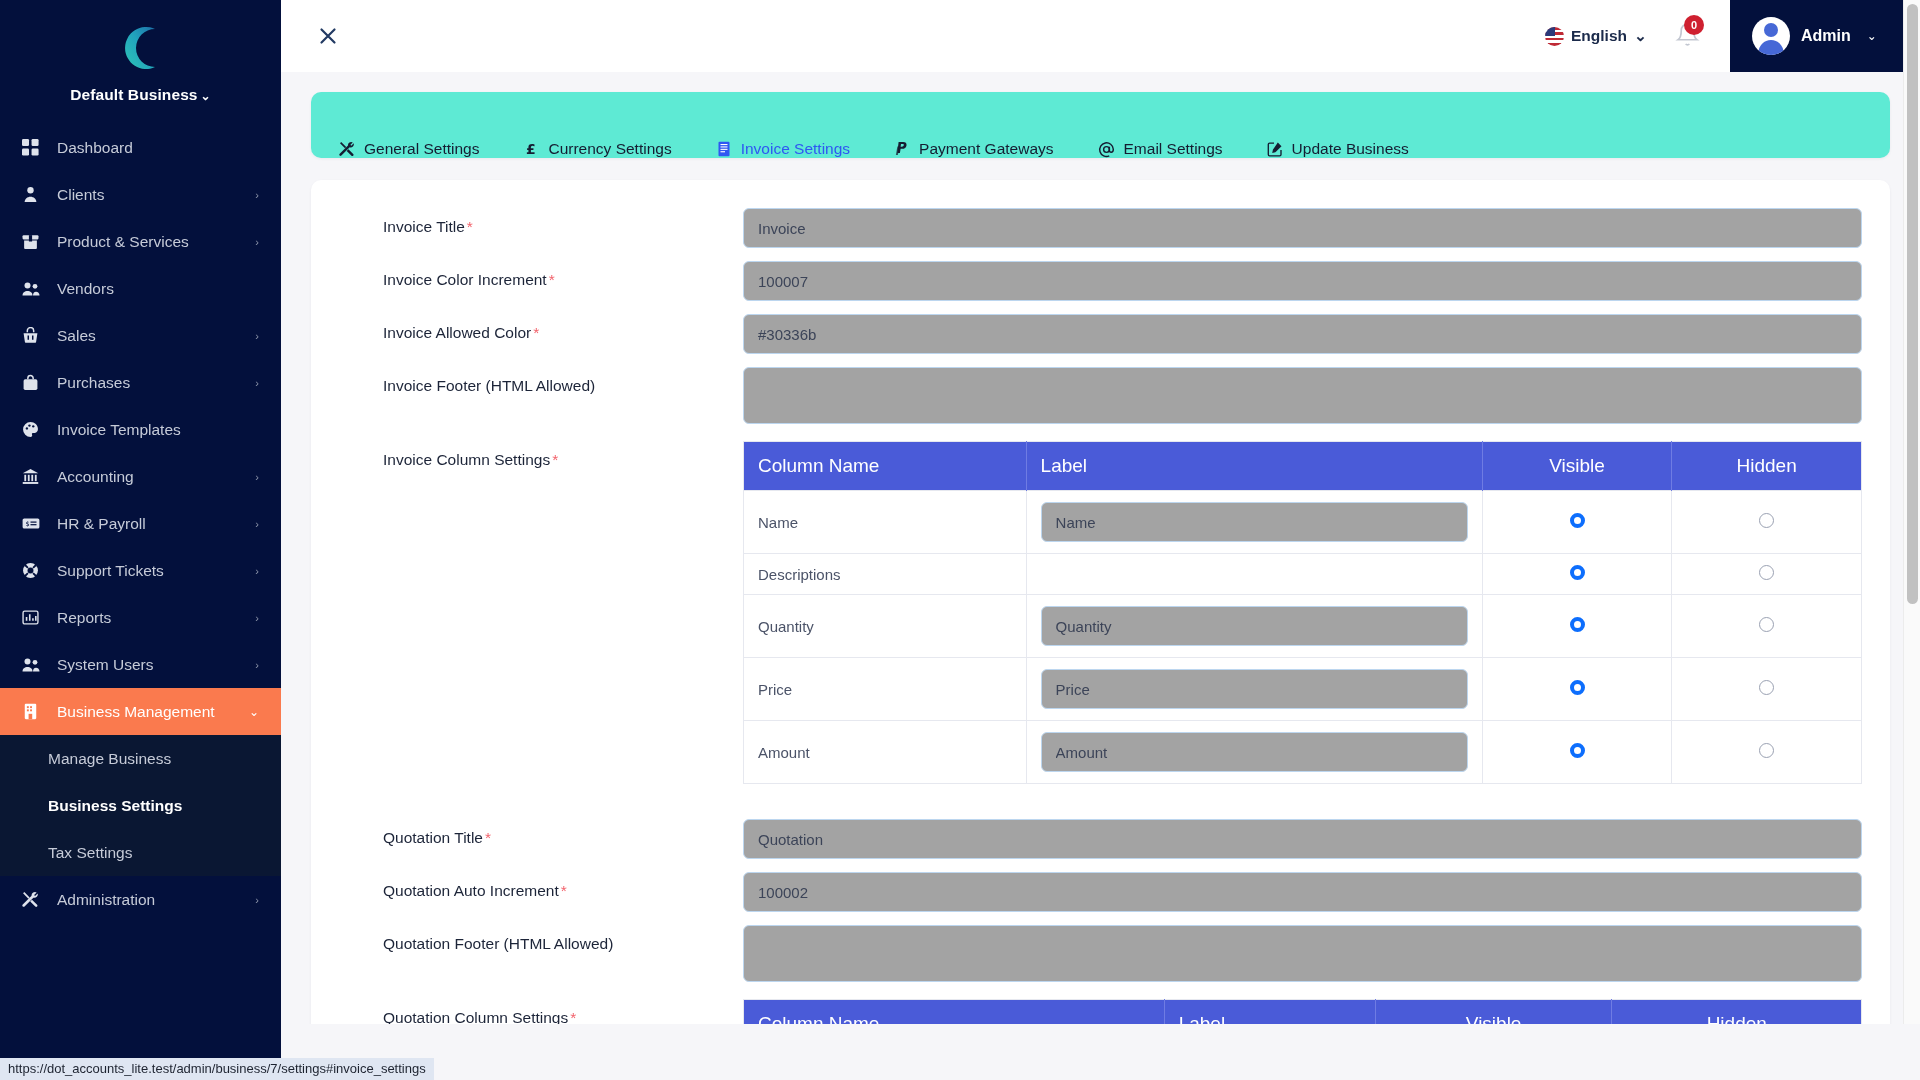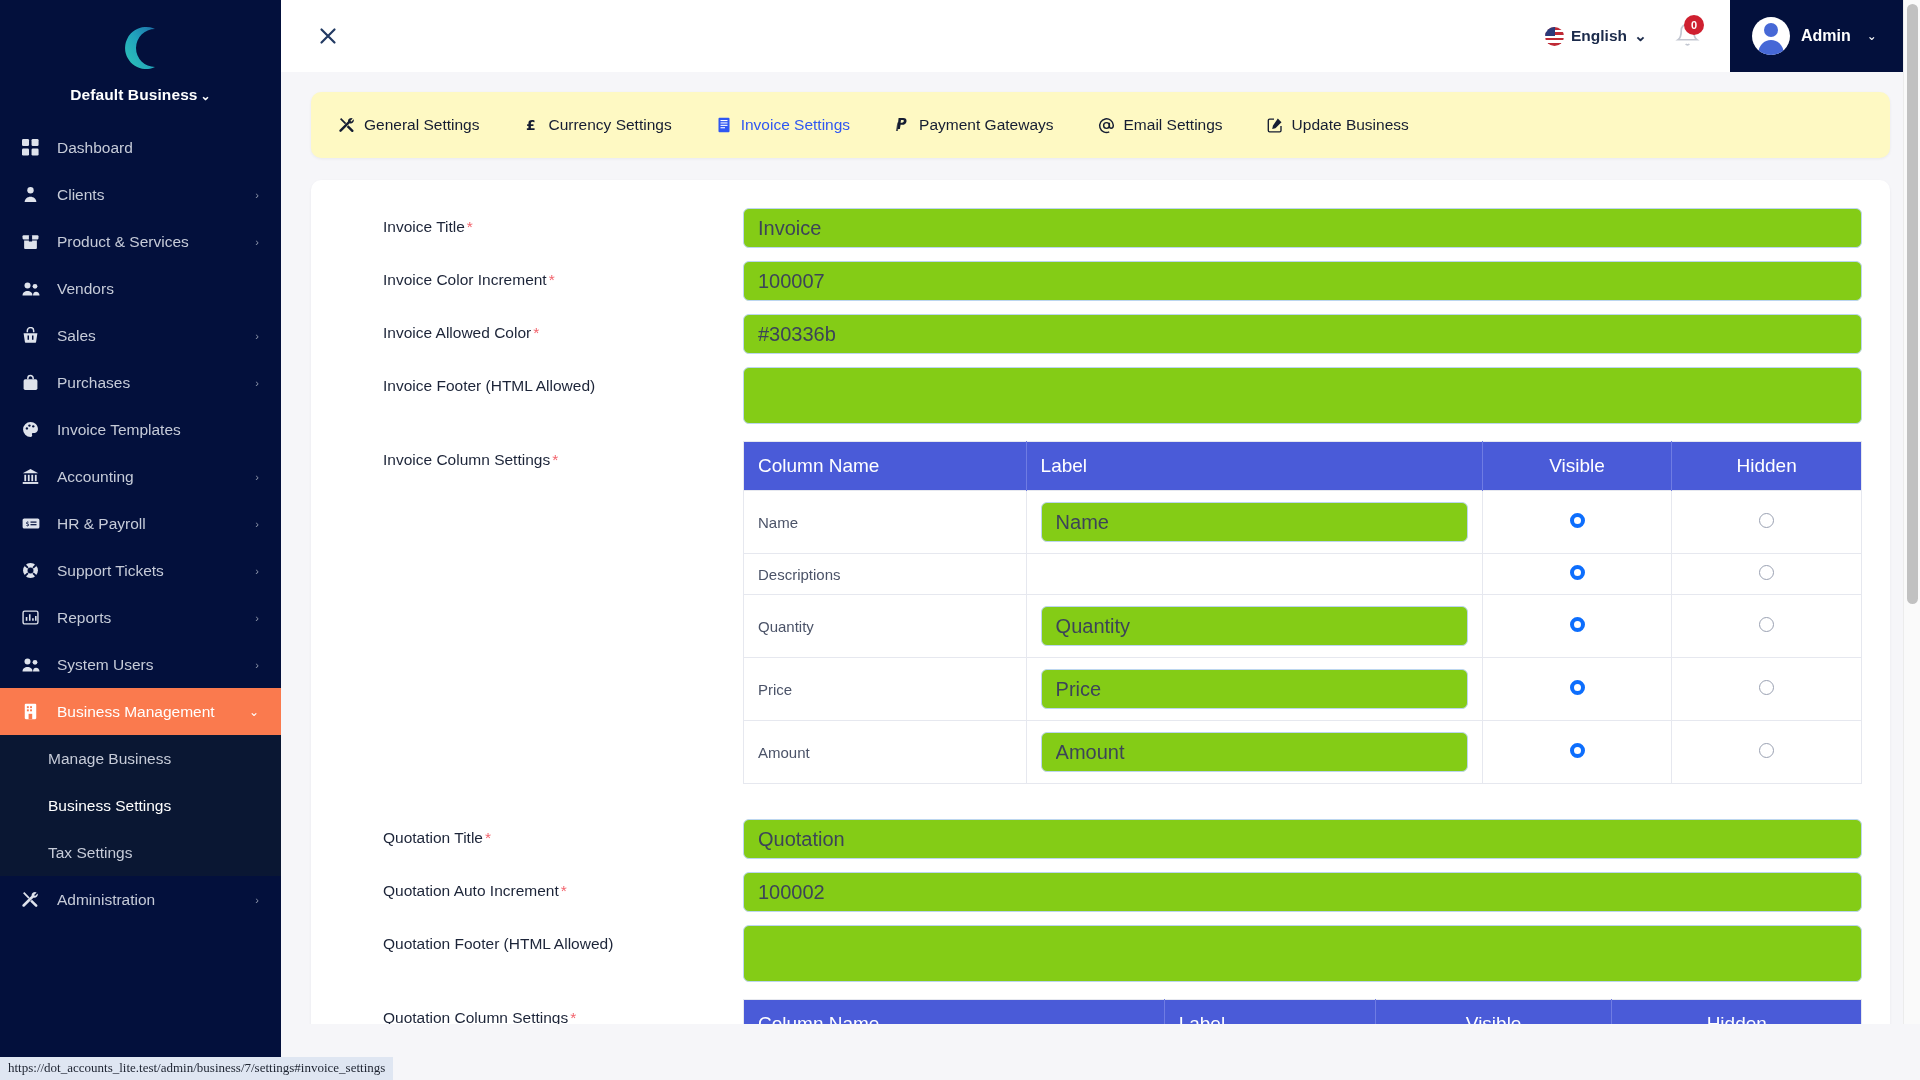--- a/index.html
+++ b/index.html
@@ -36,21 +36,21 @@
   .nav-item .nlabel { flex: 1; padding-left: 9px; white-space: nowrap; }
   .nav-item .narrow { font-size: 11px; color: #8e96ab; }
   .nav-item.active { background: #fa7a4e; color: #ffffff; }
   .nav-item.active .nic { color: #fff; }
   .nav-item.active .narrow { color: #fff; font-size: 12px; }
   .subnav { background: #0a1733; }
   .subnav .sub-item {
     height: 47px; display: flex; align-items: center; padding-left: 48px;
     color: #c6cbd8; font-size: 15.5px; cursor: pointer;
   }
-  .subnav .sub-item.current { color: #ffffff; font-weight: 400; }
+  .subnav .sub-item.current { color: #ffffff; font-weight: 700; }
 
   
   #main { flex: 1; height: 1024px; position: relative; background: #f6f6f9; overflow: hidden; }
 
   .topbar {
     height: 72px; background: #ffffff; display: flex; align-items: center;
     position: relative;
   }
   .close-x {
     margin-left: 30px; width: 34px; height: 34px; display: flex;
@@ -93,22 +93,22 @@
   .avatar::after {
     content:""; position:absolute; left:50%; top:23px; transform:translateX(-50%);
     width:25px; height:18px; border-radius:13px 13px 0 0; background:#4668d6;
   }
   .admin-name { font-size: 16px; font-weight: 600; }
   .admin-caret { font-size: 12px; margin-left: 5px; }
 
   
   .content { padding: 20px 30px 0 30px; height: 1008px; overflow: hidden; }
   .tabs-card {
-    background: #fef9c3; border-radius: 10px; height: 66px; display: flex;
-    align-items: center; padding: 0 28px; box-shadow: 0 1px 3px rgba(20,30,60,.06);
+    background: #5eead4; border-radius: 10px; height: 66px; display: flex;
+    align-items: flex-end; padding: 0 28px; box-shadow: 0 1px 3px rgba(20,30,60,.06);
   }
   .tab {
     display: flex; align-items: center; gap: 9px; font-size: 15.5px;
     color: #151d32; padding: 0 22px; cursor: pointer; white-space: nowrap;
   }
   .tab:first-child { padding-left: 0; }
   .tab.active { color: #2f57f2; }
   .tab .ticon { display: flex; align-items: center; }
 
   
@@ -119,22 +119,22 @@
   }
   .frow { display: flex; align-items: flex-start; margin-bottom: 13px; }
   .flabel {
     width: 360px; flex: 0 0 360px; font-size: 15.5px; color: #1c2438;
     padding-top: 10px; font-weight: 400; margin-left: 44px;
   }
   .req { color: #f2626b; margin-left: 2px; }
   .fctrl { flex: 1; }
   .inp {
     width: 100%; height: 40px; border: 1px solid #bcd6ef; border-radius: 6px;
-    padding: 0 14px; font-size: 20px; color: #3c4458; outline: none;
-    font-family: "Liberation Sans", sans-serif; background: #84cc16;
+    padding: 0 14px; font-size: 15px; color: #3c4458; outline: none;
+    font-family: "Liberation Sans", sans-serif; background: #a3a3a3;
   }
   .inp::placeholder { color: #98a0b3; }
   textarea.inp { height: 57px; padding-top: 10px; resize: none; }
 
   
   .tbl { width: 100%; border-collapse: collapse; border: 1px solid #e6e8ef; }
   .tbl th {
     background: #4a5bd8; color: #fff; font-size: 19px; font-weight: 400;
     padding: 13px 14px; text-align: left; border-right: 1px solid #6f7ce3;
   }
@@ -155,21 +155,21 @@
   .radio.on { border: 4px solid #0d6efd; background: #fff; }
   .radio.on::after {
     content:""; position:absolute; inset:-1px; border-radius:50%;
   }
   .spacer { height: 22px; }
 
   
   .statusbar {
     position: absolute; left: 0; bottom: 0; background: #dfe6f2;
     color: #1d2330; font-size: 13px; padding: 3px 8px 4px 8px;
-    font-family: Liberation Serif, serif; z-index: 50; white-space: nowrap;
+    font-family: Liberation Sans, sans-serif; z-index: 50; white-space: nowrap;
   }
 
   
   .scrollbar {
     position: absolute; right: 0; top: 0; width: 17px; height: 1080px;
     background: #fafafa; border-left: 1px solid #ececec; z-index: 40;
   }
   .scroll-thumb {
     position: absolute; left: 3px; top: 4px; width: 11px; height: 600px;
     background: #c1c1c1; border-radius: 6px;

